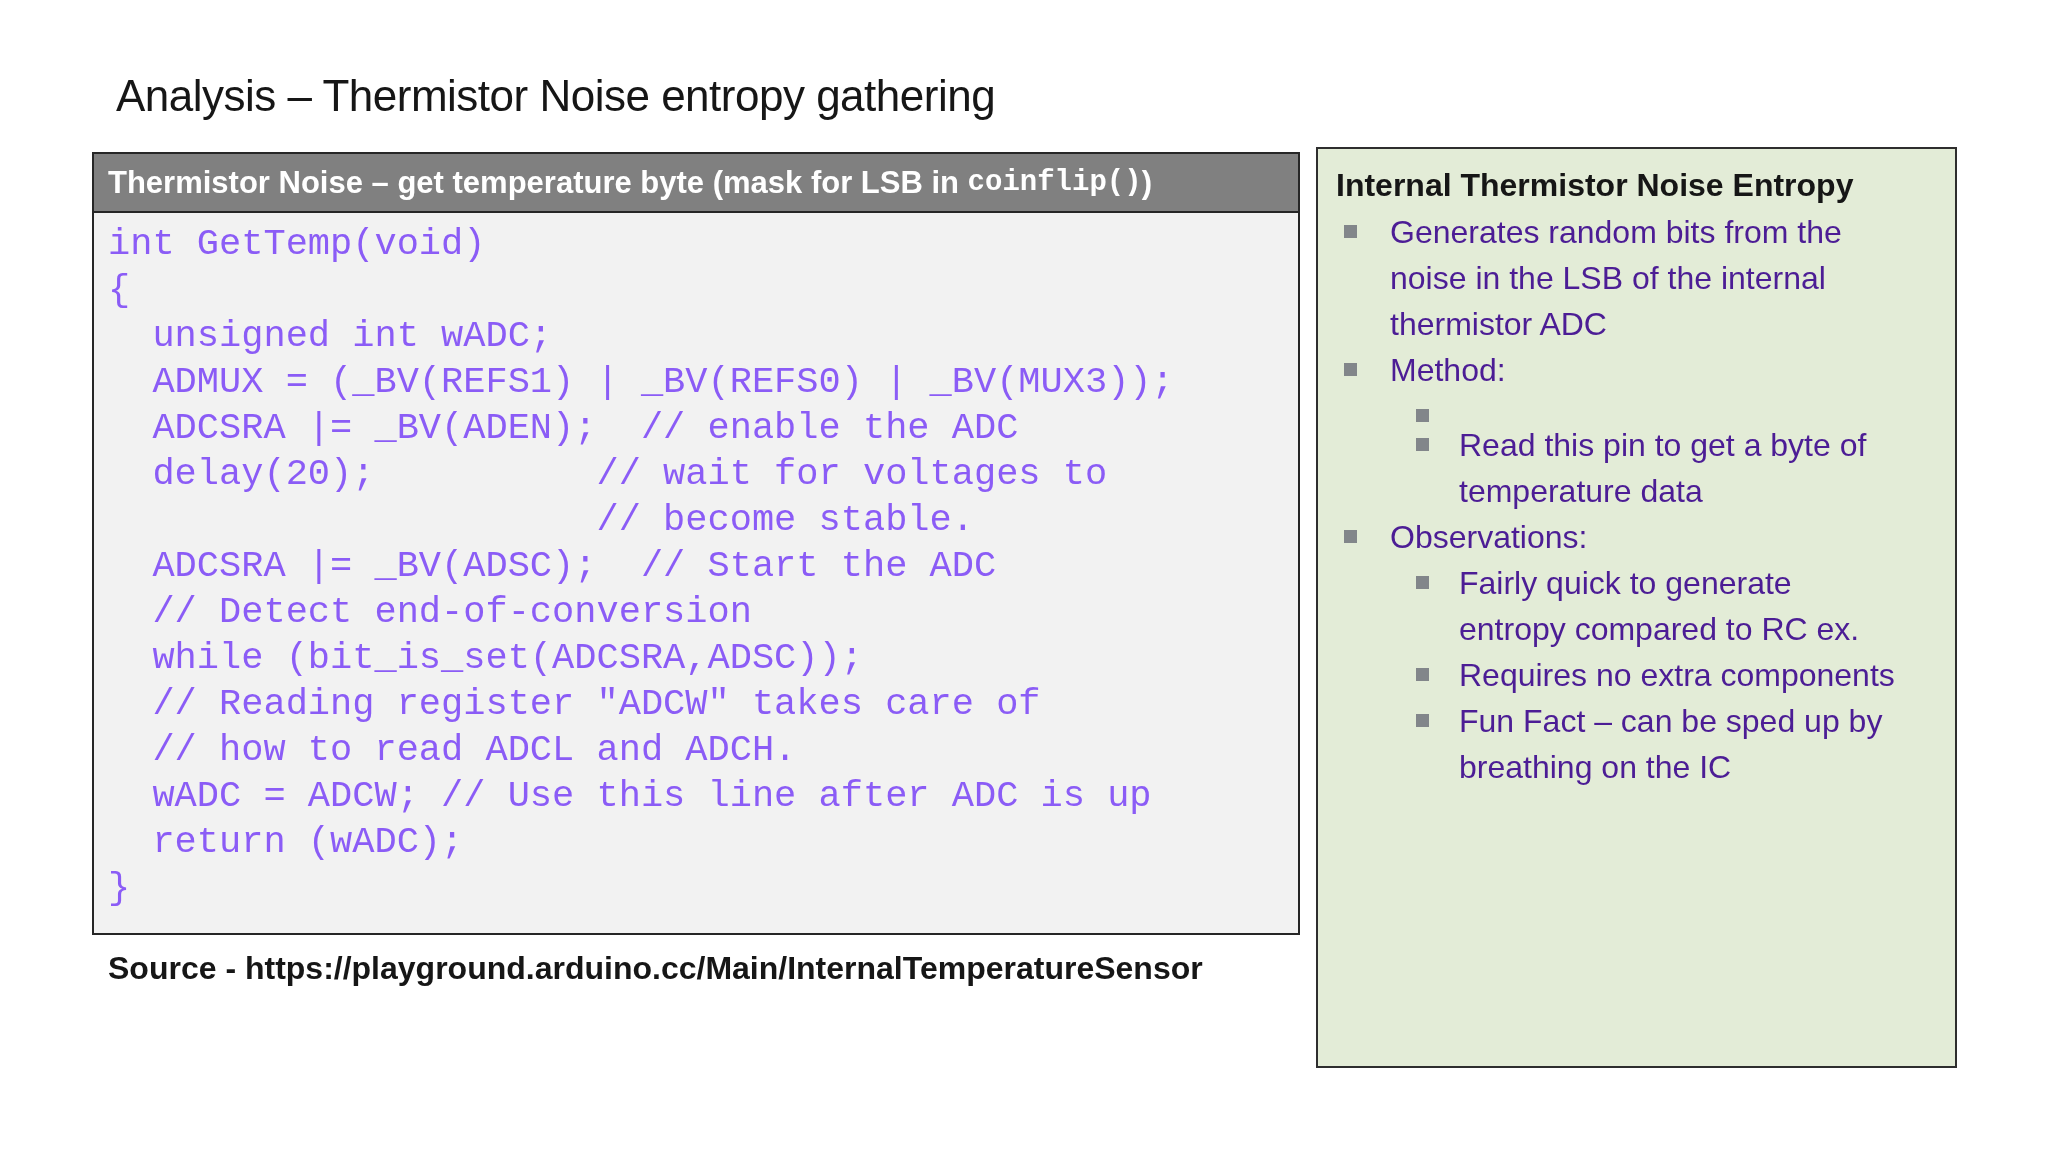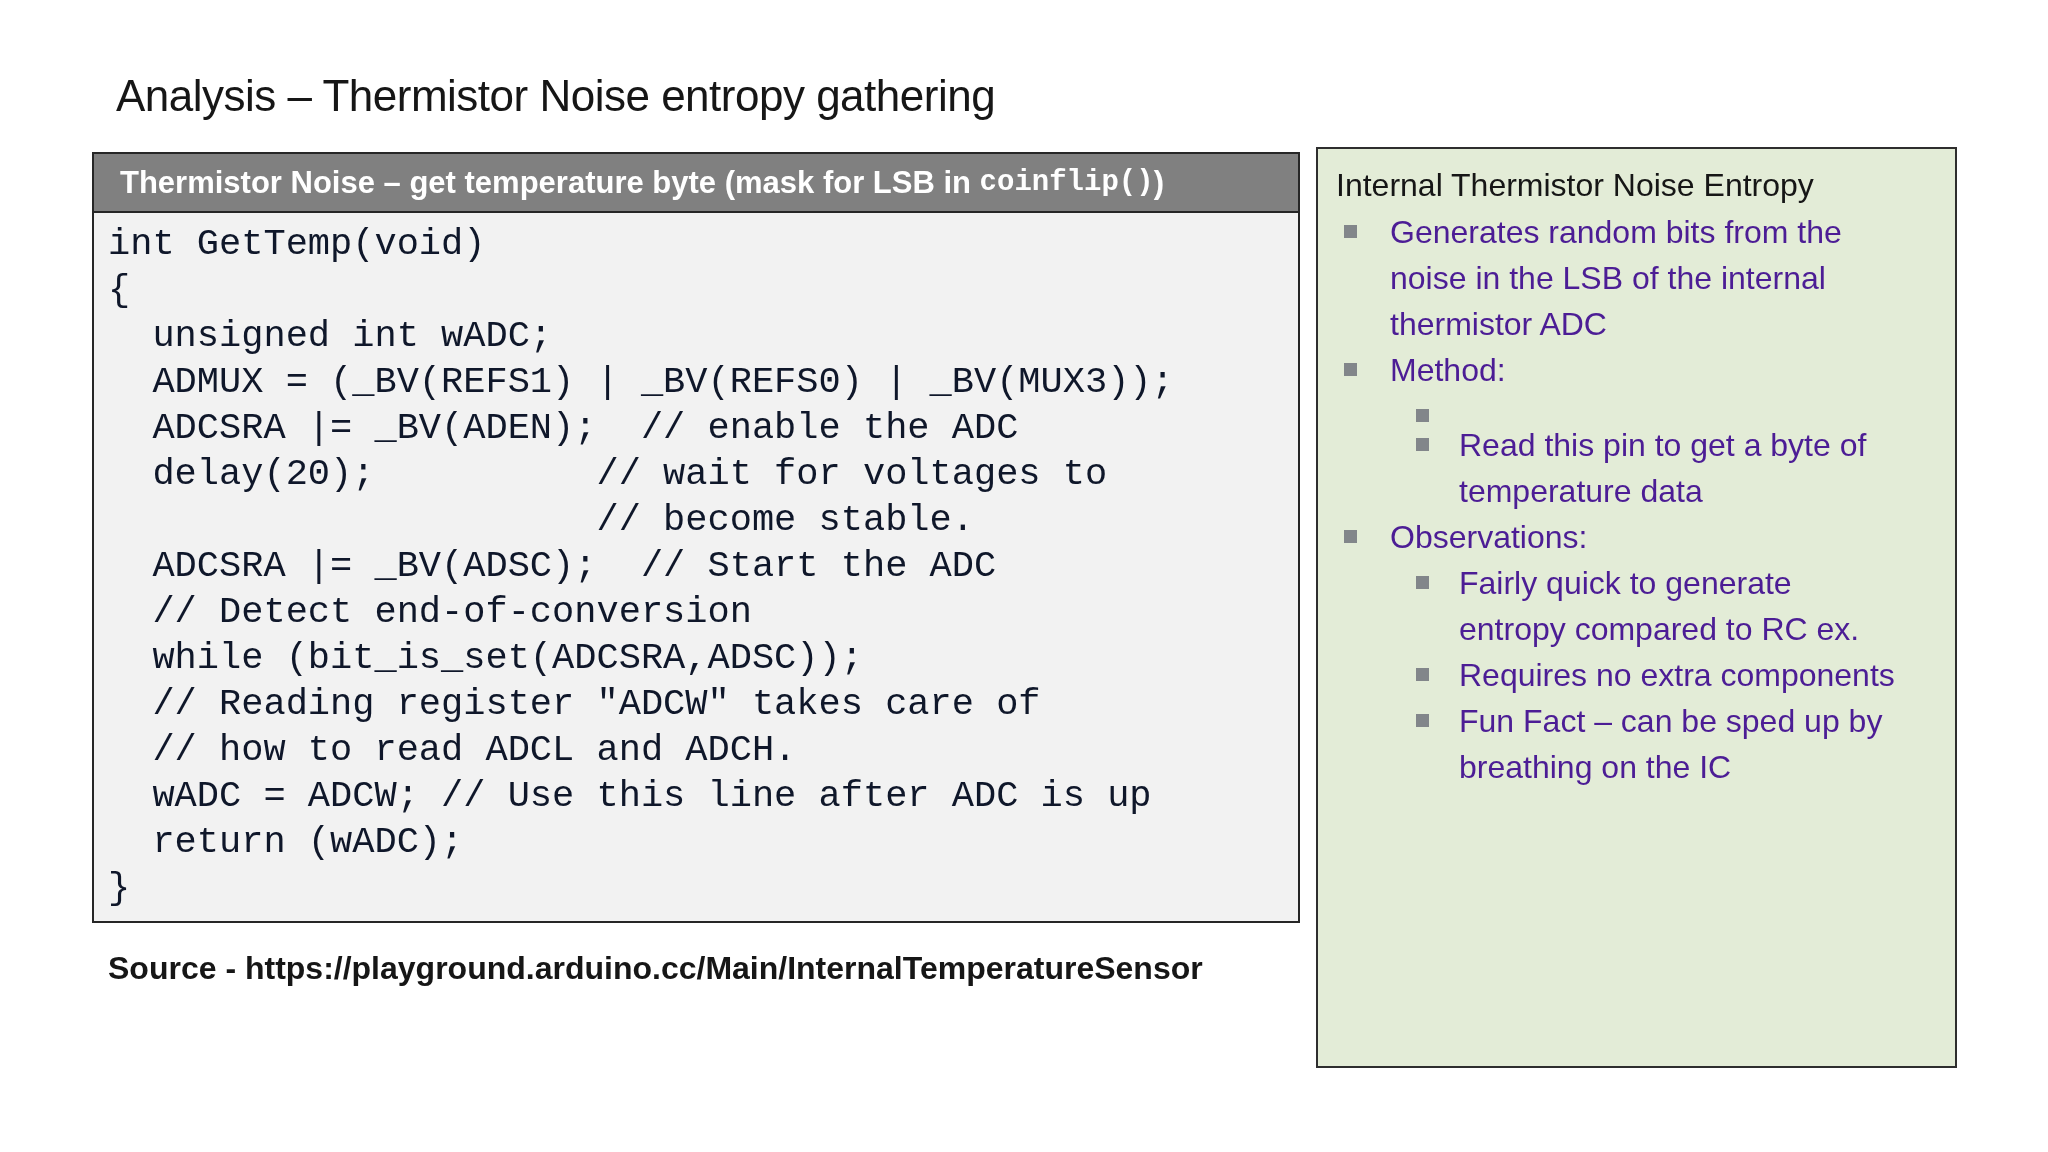--- a/index.html
+++ b/index.html
@@ -24,53 +24,53 @@
     background:#f2f2f2;
     border:2px solid #262626;
     box-sizing:border-box;
   }
   .code-header{
     background:#808080;
     border-bottom:2px solid #262626;
     color:#ffffff;
     height:57px;
     display:flex;align-items:center;
-    padding:0 26px;
+    padding:0 14px;
     font-size:31px;font-weight:700;
     white-space:pre;
   }
   .code-header .mono{
     font-family:"Liberation Mono","DejaVu Sans Mono",monospace;
     font-size:29px;font-weight:700;
   }
   pre.code-body{
     margin:0;
-    padding:8px 14px 10px 14px;
+    padding:8px 14px 22px 14px;
     font-family:"Liberation Mono","DejaVu Sans Mono",monospace;
     font-size:37px;
     line-height:46px;
-    color:#0f172a;
+    color:#8b5cf6;
     white-space:pre;
   }
 
   .source-caption{
     position:absolute;left:108px;top:950px;
     font-size:32px;color:#161616;font-weight:bold;
   }
 
   
   .notes-panel{
     position:absolute;left:1316px;top:147px;width:641px;height:921px;
     background:#e3ecd7;
     border:2px solid #2e2e2e;
     box-sizing:border-box;
     padding:12px 16px 0 18px;
   }
   .notes-title{
-    font-size:32px;font-weight:400;line-height:48px;color:#161616;
+    font-size:32px;font-weight:700;line-height:48px;color:#161616;
   }
   .bullet-row{
     display:flex;align-items:flex-start;
     font-size:32px;line-height:46px;color:#4c1d95;
   }
   .bullet-marker{
     flex:none;width:13px;height:13px;background:#82868a;margin-top:16px;
   }
   .level1 .bullet-marker{margin-left:8px;margin-right:33px;}
   .level2 .bullet-marker{margin-left:80px;margin-right:30px;}

